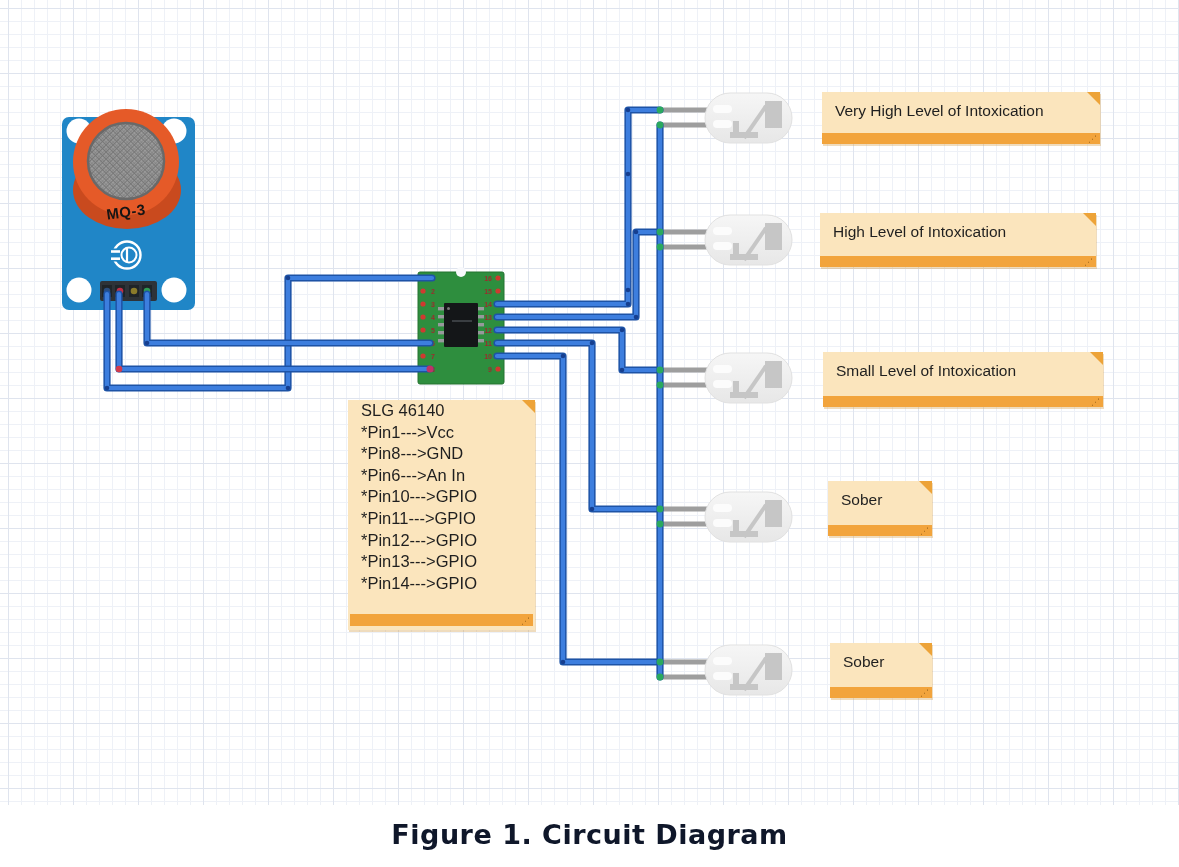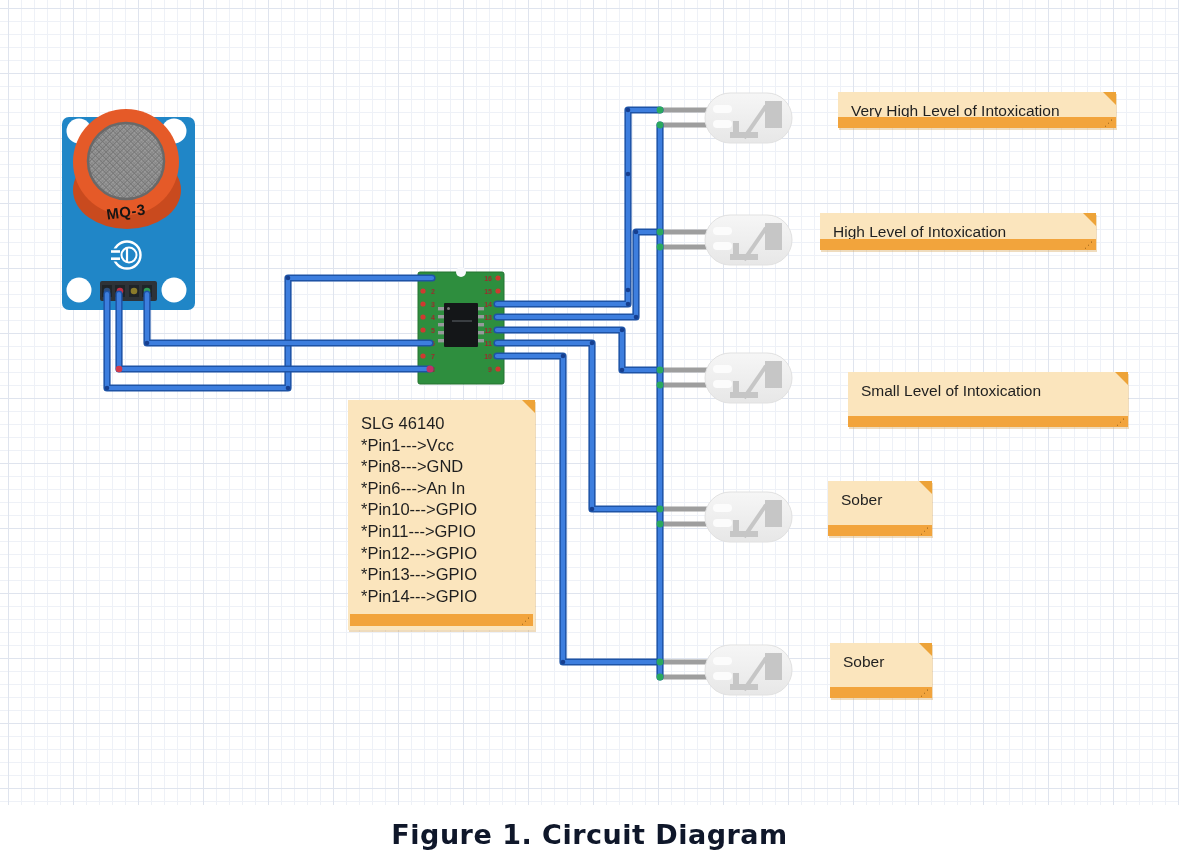--- a/index.html
+++ b/index.html
@@ -18,21 +18,21 @@
   }
   svg{position:absolute;left:0;top:0;}
   #notes-layer{position:absolute;left:0;top:0;width:1179px;height:805px;}
   .note{position:absolute;background:#fbe5bd;box-shadow:1px 2px 0 rgba(213,162,84,.38);}
   .fold{position:absolute;top:0;right:0;width:13px;height:13px;background:#eda338;
         clip-path:polygon(0 0,100% 0,100% 100%);}
   .note-text{padding:10px 10px 0 13px;font-size:15.5px;color:#1f1f1f;white-space:nowrap;}
   .note-bar{position:absolute;left:0;right:0;bottom:0;height:11px;background:#f2a43c;
             display:flex;justify-content:flex-end;align-items:center;}
   .grip{font-size:9px;color:#9c651c;line-height:1;margin:2px 3px 0 0;}
-  .pin-note .note-text{padding:13px 8px 0 13px;font-size:16.5px;line-height:21.6px;}
+  .pin-note .note-text{padding:0 8px 0 13px;font-size:16.5px;line-height:21.6px;}
   .pin-note .note-bar{left:2px;right:2px;bottom:4px;height:12px;}
   .pinlbl{font-family:"Liberation Sans",sans-serif;font-size:7px;font-weight:bold;fill:#992e2e;}
   .mq3lbl{font-family:"Liberation Sans",sans-serif;font-size:15px;font-weight:bold;fill:#151515;letter-spacing:.5px;}
   .caption{position:absolute;left:0;top:819px;width:100%;text-align:center;
            font-family:"DejaVu Sans",sans-serif;font-weight:bold;font-size:27px;color:#0f172a;letter-spacing:.5px;}
 </style>
 </head>
 <body>
 
 <div class="page">
@@ -243,35 +243,35 @@
             <rect x="713" y="672" width="19" height="8" rx="4" fill="#fcfcfc"></rect>
             <rect x="765" y="653" width="17" height="27" fill="#c6c6c6"></rect>
             <line x1="766" y1="658" x2="744" y2="690" stroke="#c6c6c6" stroke-width="4"></line>
             <rect x="730" y="684" width="28" height="6" fill="#c6c6c6"></rect>
             <rect x="733" y="673" width="6" height="13" fill="#c6c6c6"></rect>
           </g>
         </g>
     </svg>
 
     <div id="notes-layer">
-        <div class="note" style="left: 822px; top: 92px; width: 278px; height: 36px; margin-left: 16px;">
+        <div class="note" style="left: 822px; top: 92px; width: 278px; height: 52px;">
           <div class="fold"></div>
           <div class="note-text">Very High Level of Intoxication</div>
           <div class="note-bar">
             <span class="grip">⋰</span>
           </div>
         </div>
-        <div class="note" style="left: 820px; top: 213px; width: 276px; height: 37px;">
+        <div class="note" style="left: 820px; top: 213px; width: 276px; height: 54px;">
           <div class="fold"></div>
           <div class="note-text">High Level of Intoxication</div>
           <div class="note-bar">
             <span class="grip">⋰</span>
           </div>
         </div>
-        <div class="note" style="left: 823px; top: 372px; width: 280px; height: 55px; margin-left: 25px;">
+        <div class="note" style="left: 823px; top: 352px; width: 280px; height: 55px;">
           <div class="fold"></div>
           <div class="note-text">Small Level of Intoxication</div>
           <div class="note-bar">
             <span class="grip">⋰</span>
           </div>
         </div>
         <div class="note" style="left: 828px; top: 481px; width: 104px; height: 55px;">
           <div class="fold"></div>
           <div class="note-text">Sober</div>
           <div class="note-bar">

